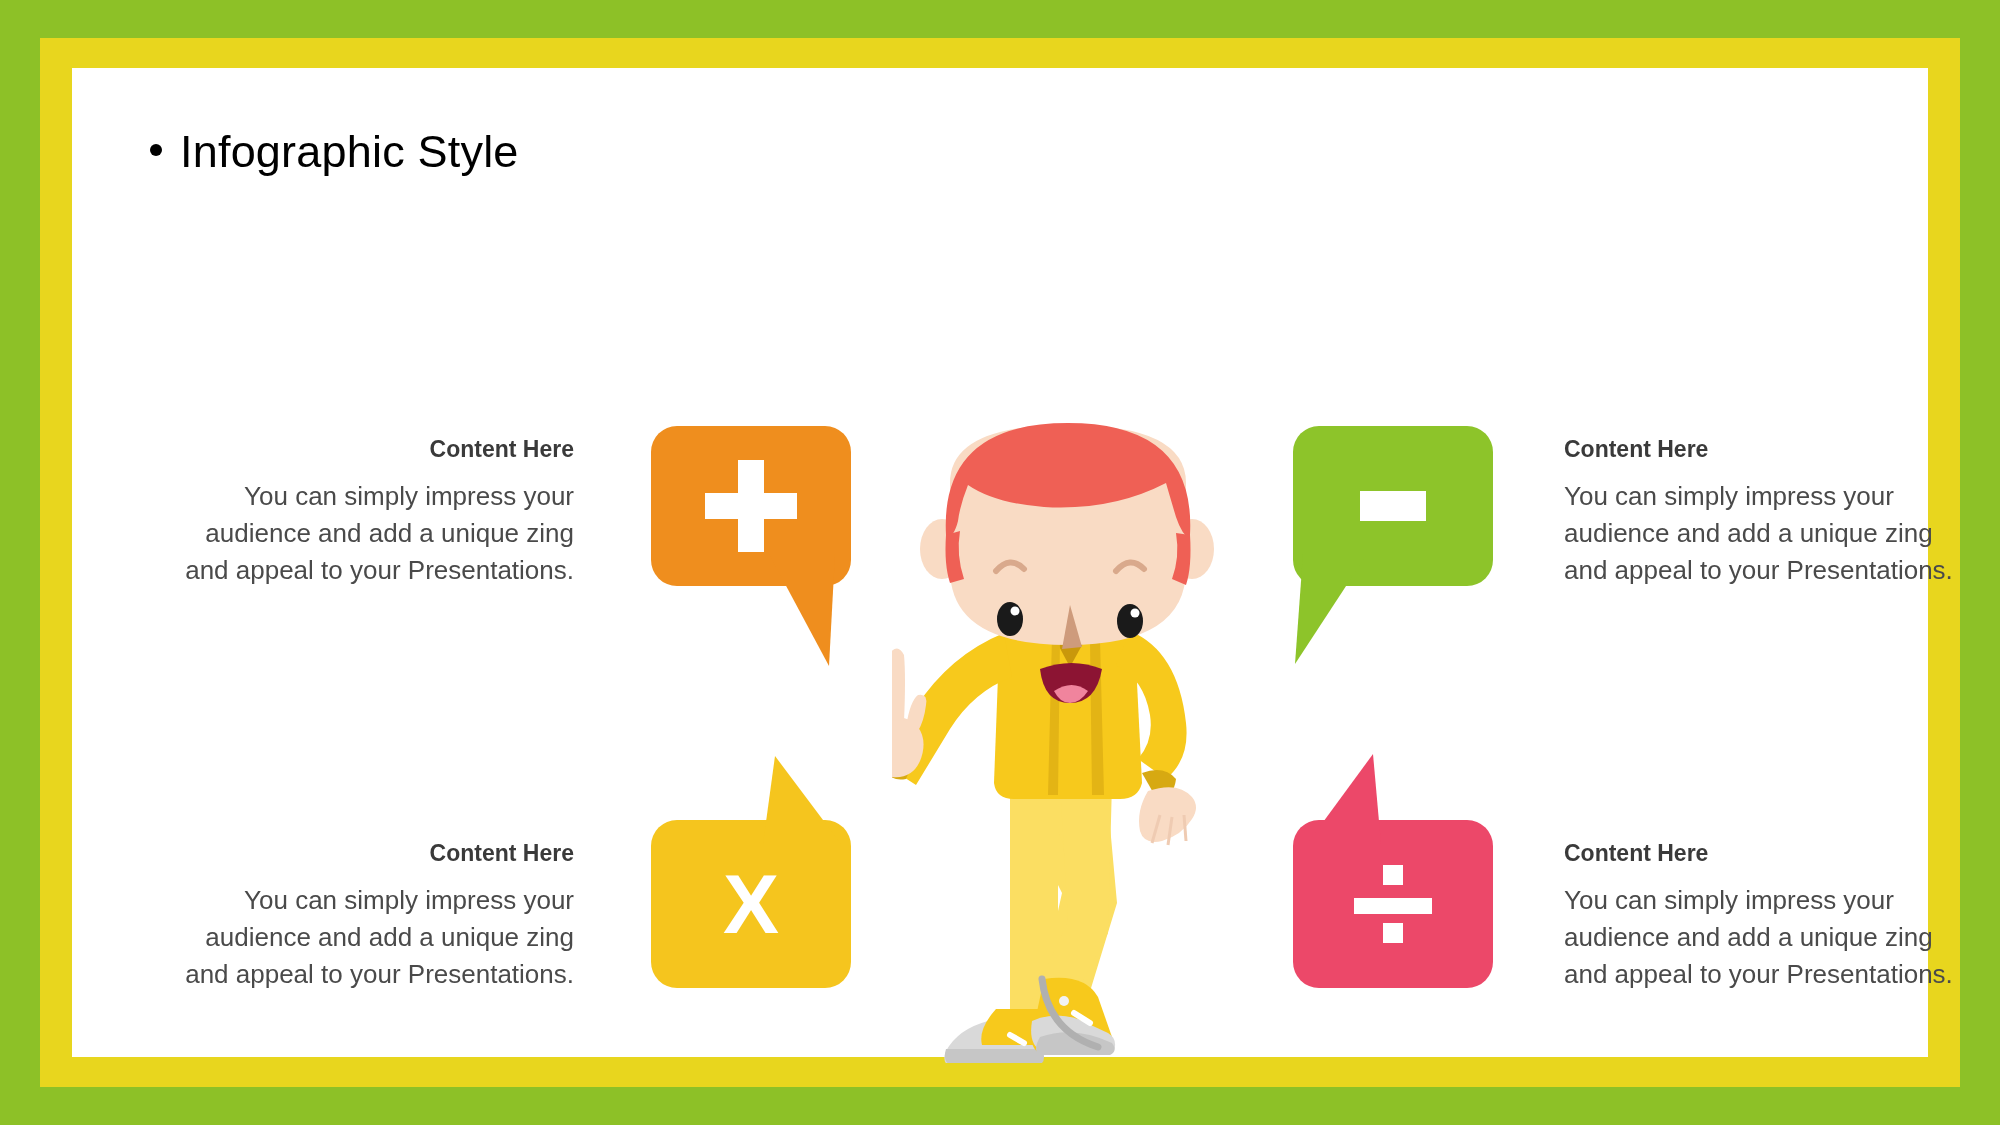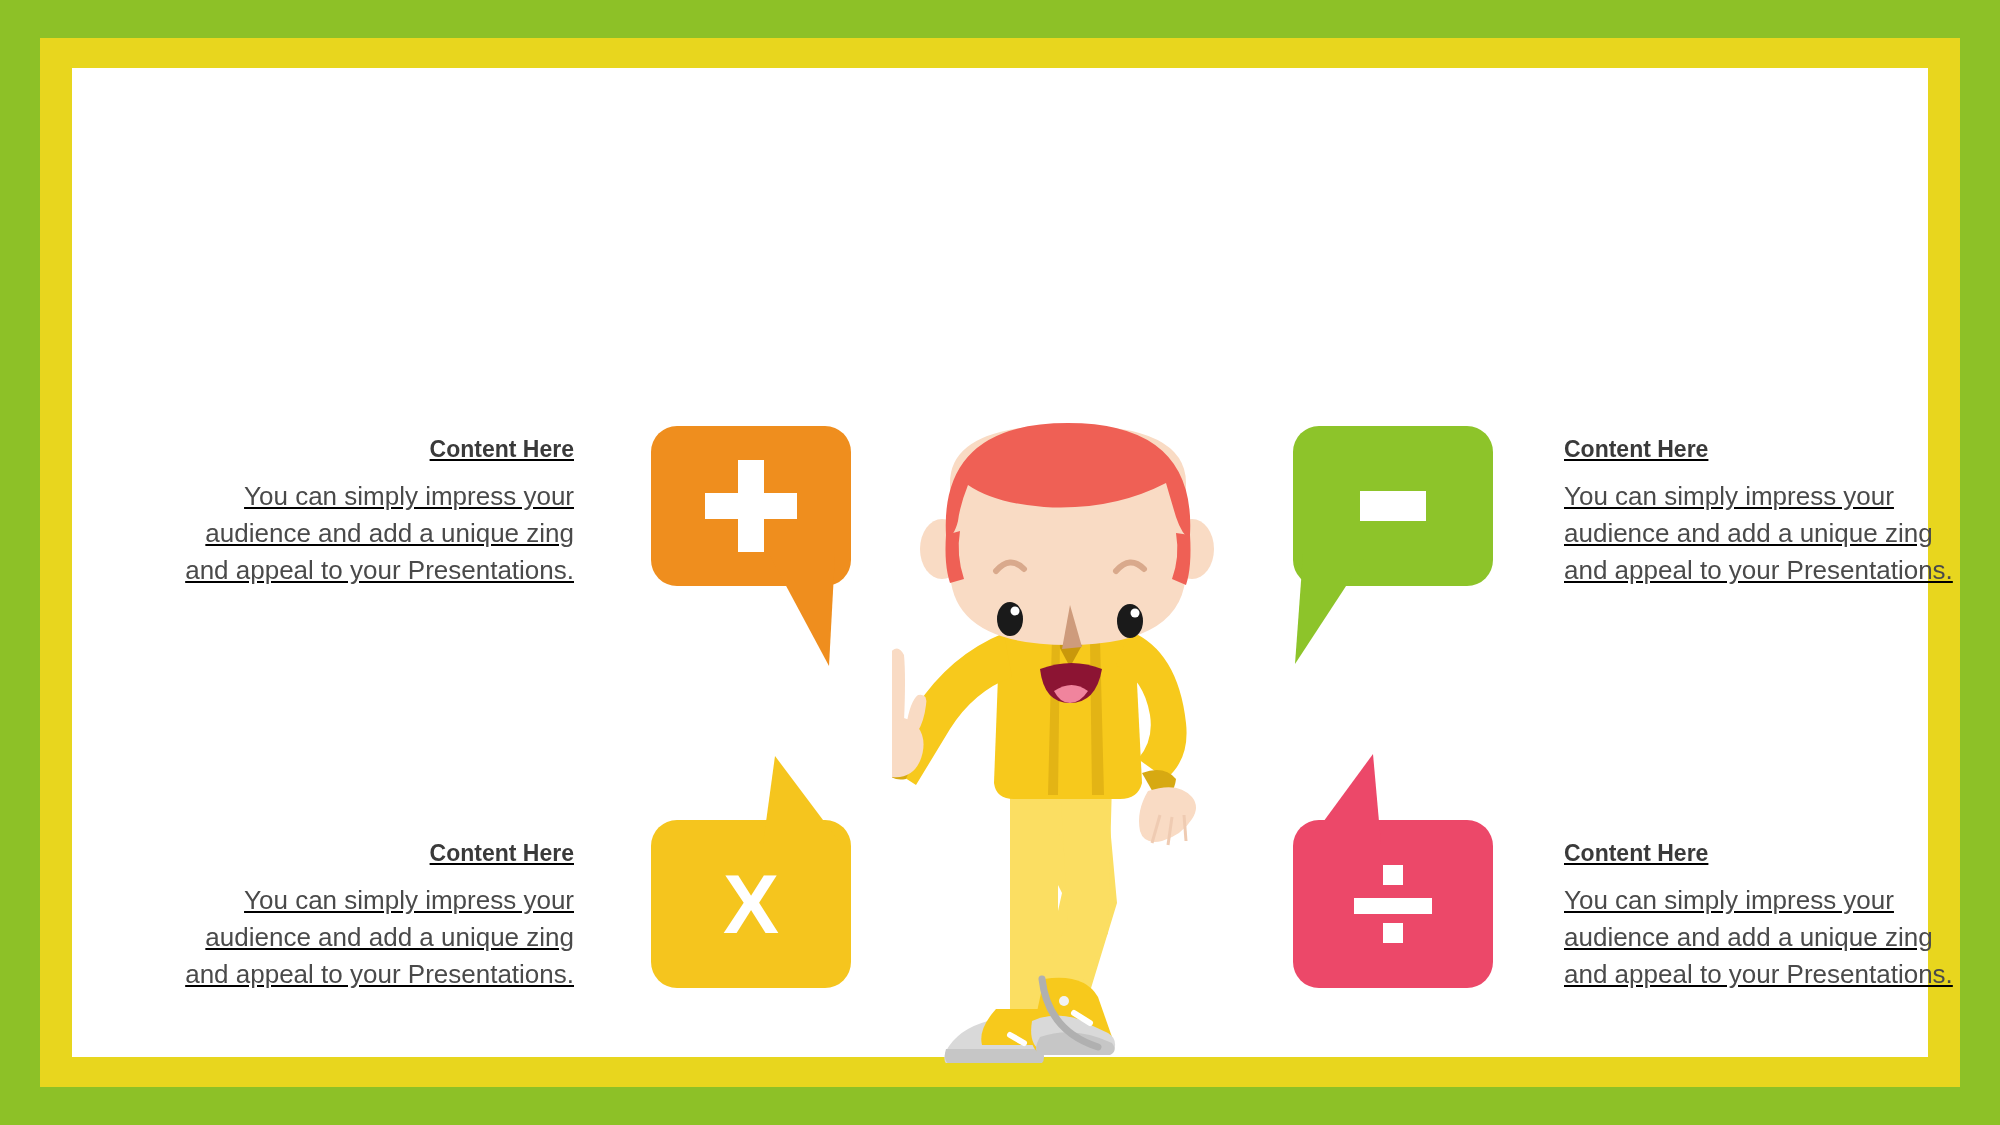--- a/index.html
+++ b/index.html
@@ -30,21 +30,21 @@
   .title-bullet{
     width:12px; height:12px; border-radius:50%; background:#000;
     display:inline-block; margin-bottom:4px;
   }
   .title-text{
     font-size:45px; color:#000; font-weight:400; letter-spacing:0.2px;
     white-space:nowrap;
   }
 
   
-  .txt-block{ position:absolute; width:390px;text-decoration:underline; }
+  .txt-block{ position:absolute; width:390px; }
   .txt-block.left  { text-align:right; }
   .txt-block.right { text-align:left; }
   .txt-head{
     font-size:23px; font-weight:bold; color:#3A3A3A;
     margin-bottom:15px; white-space:nowrap;
   }
   .txt-body{
     font-size:26px; color:#4A4A4A; line-height:1.42;
   }
   #tb-tl { left:112px;  top:368px; }
@@ -105,20 +105,24 @@
   
   #character{ position:absolute; left:820px; top:355px; width:360px; height:640px; }
 </style>
 </head>
 <body>
 
 <div class="slide-outer">
   <div class="slide-mid">
     <div class="slide-inner">
 
+      <div class="title-row">
+        <span class="title-bullet"></span>
+        <span class="title-text">Infographic Style</span>
+      </div>
 
       <div class="txt-block left" id="tb-tl">
         <div class="txt-head">Content  Here</div>
         <div class="txt-body">You can simply impress your audience and add a unique zing and appeal to your Presentations.</div>
       </div>
 
       <div class="txt-block left" id="tb-bl">
         <div class="txt-head">Content  Here</div>
         <div class="txt-body">You can simply impress your audience and add a unique zing and appeal to your Presentations.</div>
       </div>

